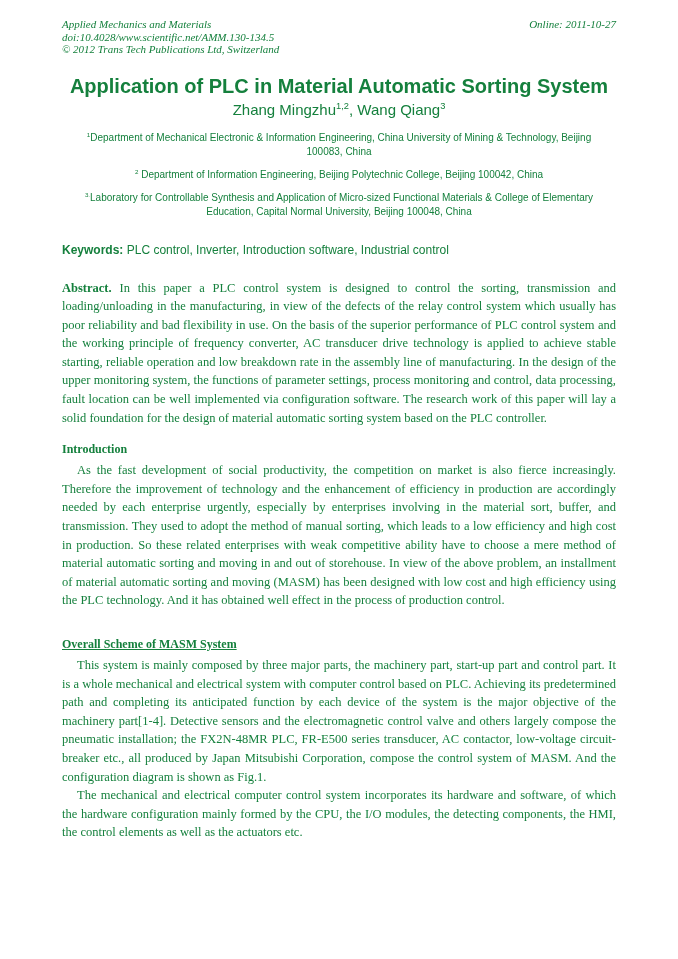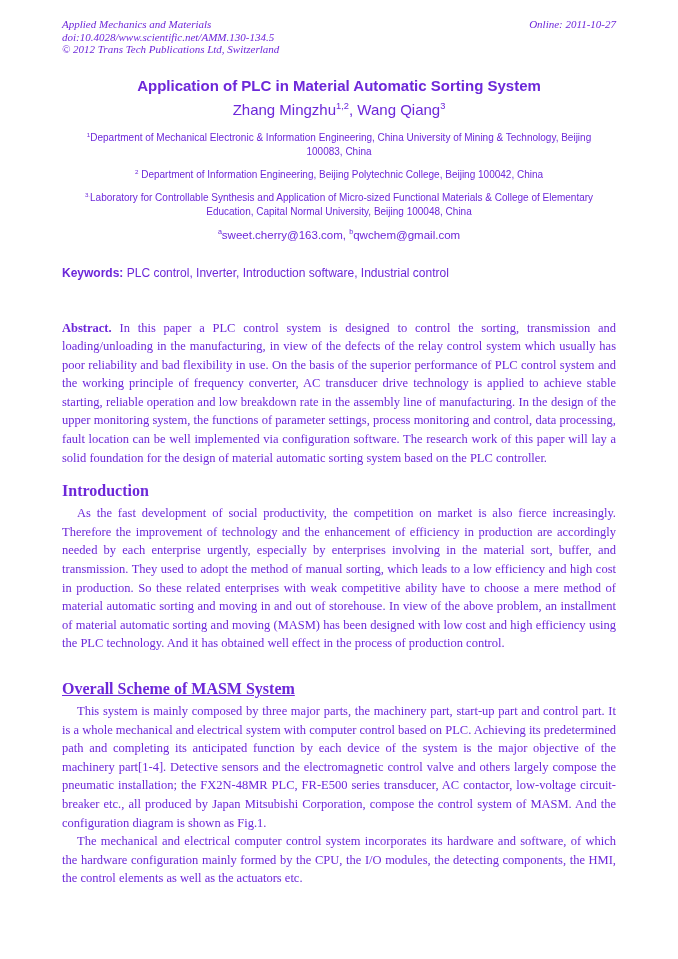--- a/index.html
+++ b/index.html
@@ -3,21 +3,21 @@
 <meta charset="utf-8">
 <style>
   * { margin: 0; padding: 0; box-sizing: border-box; }
   html, body { background: #ffffff; }
   .page {
     position: relative;
     width: 678px;
     height: 959px;
     margin: 0 auto;
     background: #ffffff;
-    color: #6d28d9;
+    color: #15803d;
     padding: 18px 62px 30px 62px;
     overflow: hidden;
   }
 
   
   .jheader {
     display: flex;
     justify-content: space-between;
     align-items: flex-start;
     font-family: "Liberation Serif", serif;
@@ -25,21 +25,21 @@
     font-size: 11px;
     line-height: 12.5px;
   }
   .jheader-left div { white-space: nowrap; }
   .jheader-right { white-space: nowrap; text-align: left; }
 
   
   .titleblock { font-family: "Liberation Sans", sans-serif; text-align: center; }
   .paper-title {
     margin-top: 21px;
-    font-size: 15px;
+    font-size: 20px;
     font-weight: bold;
     line-height: 18px;
   }
   .authors {
     margin-top: 6px;
     font-size: 15px;
     line-height: 17px;
   }
   sup { font-size: 0.62em; line-height: 0; }
   .affiliations { margin-top: 13px; font-size: 10px; line-height: 14px; }
@@ -56,25 +56,25 @@
   }
   .keywords b { font-weight: bold; }
 
   
   .body-text {
     font-family: "Liberation Serif", serif;
     font-size: 12.5px;
     line-height: 18.6px;
     text-align: justify;
   }
-  .abstract { margin-top: 38px; }
+  .abstract { margin-top: 21px; }
   .abstract b { font-weight: bold; }
   .section-heading {
     font-family: "Liberation Serif", serif;
-    font-size: 16px;
+    font-size: 12px;
     font-weight: bold;
     text-align: left;
   }
   .sh-intro { margin-top: 15px; }
   .sh-scheme { margin-top: 27px; text-decoration: underline; }
   .para { margin-top: 4px; text-indent: 15px; }
   .para + .para { margin-top: 0; }
 </style>
 </head>
 <body>
@@ -94,21 +94,20 @@
     <h1 class="paper-title">Application of PLC in Material Automatic Sorting System</h1>
 
     <div class="authors"><span>Zhang Mingzhu</span><sup>1,2</sup><span>, </span><span>Wang Qiang</span><sup>3</sup></div>
 
     <div class="affiliations">
       <div class="affil"><sup>1</sup><span>Department of Mechanical Electronic &amp; Information Engineering, China University of Mining &amp; Technology, Beijing 100083, China</span></div>
       <div class="affil"><sup>2</sup> <span>Department of Information Engineering, Beijing Polytechnic College, Beijing 100042, China</span></div>
       <div class="affil"><sup>3.</sup><span>Laboratory for Controllable Synthesis and Application of Micro-sized Functional Materials &amp; College of Elementary Education, Capital Normal University, Beijing 100048, China</span></div>
     </div>
 
-    <div class="emails"><sup>a</sup><span>sweet.cherry@163.com</span><span>, </span><sup>b</sup><span>qwchem@gmail.com</span></div>
   </div>
 
   <div class="keywords"><b>Keywords:</b> <span>PLC control, Inverter, Introduction software, Industrial control</span></div>
 
   <div class="abstract body-text"><b>Abstract.</b> <span>In this paper a PLC control system is designed to control the sorting, transmission and loading/unloading in the manufacturing, in view of the defects of the relay control system which usually has poor reliability and bad flexibility in use. On the basis of the superior performance of PLC control system and the working principle of frequency converter, AC transducer drive technology is applied to achieve stable starting, reliable operation and low breakdown rate in the assembly line of manufacturing. In the design of the upper monitoring system, the functions of parameter settings, process monitoring and control, data processing, fault location can be well implemented via configuration software. The research work of this paper will lay a solid foundation for the design of material automatic sorting system based on the PLC controller.</span></div>
 
   <h2 class="section-heading sh-intro">Introduction</h2>
   <p class="para body-text">As the fast development of social productivity, the competition on market is also fierce increasingly. Therefore the improvement of technology and the enhancement of efficiency in production are accordingly needed by each enterprise urgently, especially by enterprises involving in the material sort, buffer, and transmission. They used to adopt the method of manual sorting, which leads to a low efficiency and high cost in production. So these related enterprises with weak competitive ability have to choose a mere method of material automatic sorting and moving in and out of storehouse. In view of the above problem, an installment of material automatic sorting and moving (MASM) has been designed with low cost and high efficiency using the PLC technology. And it has obtained well effect in the process of production control.</p>
 
   <h2 class="section-heading sh-scheme">Overall Scheme of MASM System</h2>

